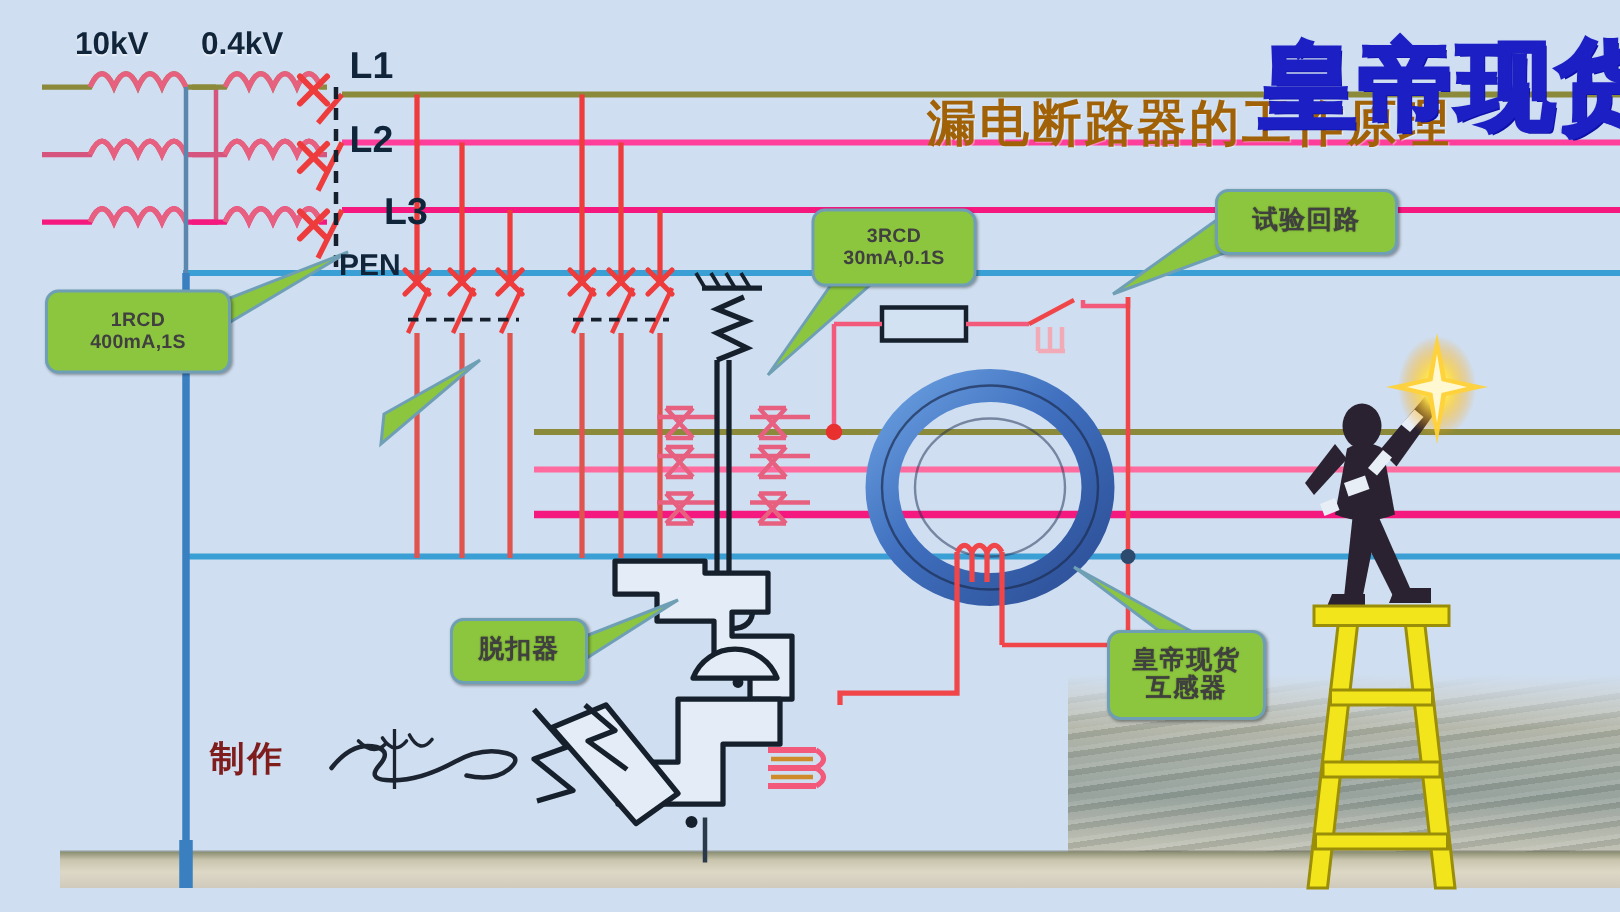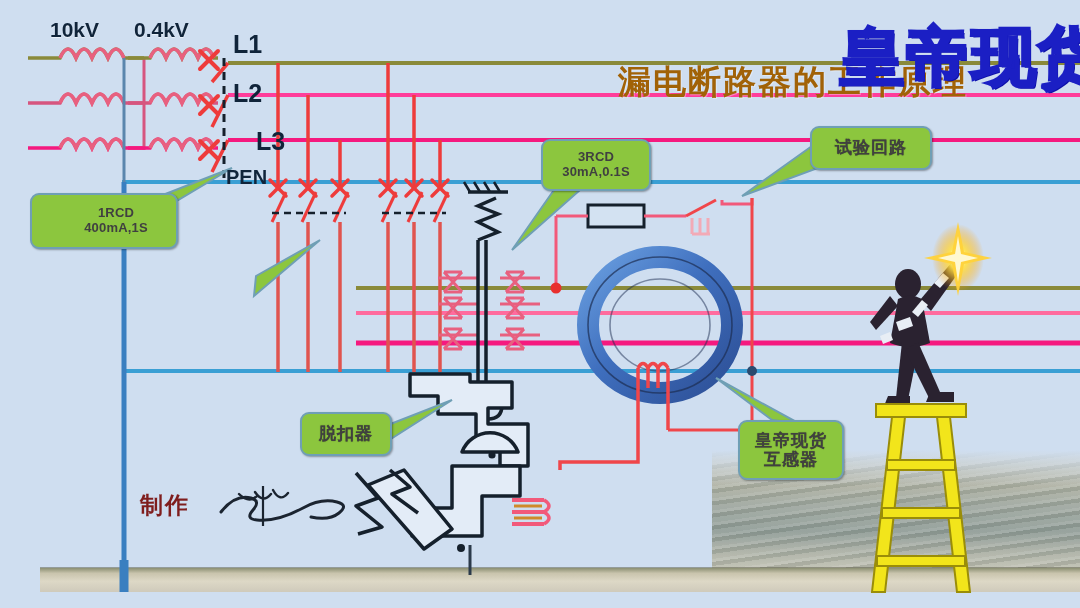--- a/index.html
+++ b/index.html
@@ -12,21 +12,21 @@
   .cb{position:absolute;background:#8cc63e;border:2px solid #6f9fb5;
       border-radius:9px;box-shadow:1px 1px 2px rgba(0,0,0,.35);
       color:#404040;text-align:center;font-weight:bold;line-height:1.12;
       display:flex;flex-direction:column;align-items:center;
       justify-content:center;}
   .cb span{display:block;white-space:nowrap;}
   .cb-en{font-size:13px;letter-spacing:.2px;}
   .cb-cn{font-size:17px;font-family:"DejaVu Sans",sans-serif;
          letter-spacing:1px;text-shadow:0 0 1px rgba(0,0,0,.5);}
 
-  .rcd1{left:30px;top:193px;width:120px;height:52px;padding-left:24px;}
+  .rcd1{left:30px;top:193px;width:120px;height:52px;}
   .rcd2{left:138px;top:268px;width:118px;height:52px;}
   .rcd3{left:541px;top:139px;width:106px;height:48px;}
   .lbl-test{left:810px;top:126px;width:118px;height:40px;}
   .lbl-trip{left:300px;top:412px;width:88px;height:40px;}
   .lbl-ct{left:738px;top:420px;width:102px;height:56px;}
 
   .vlabel{position:absolute;font-weight:bold;color:#10243a;
           font-family:"Liberation Sans",sans-serif;}
   .kv{font-size:21px;text-shadow:0 1px 1px rgba(255,255,255,.6);}
   .lineid{font-size:25px;}

